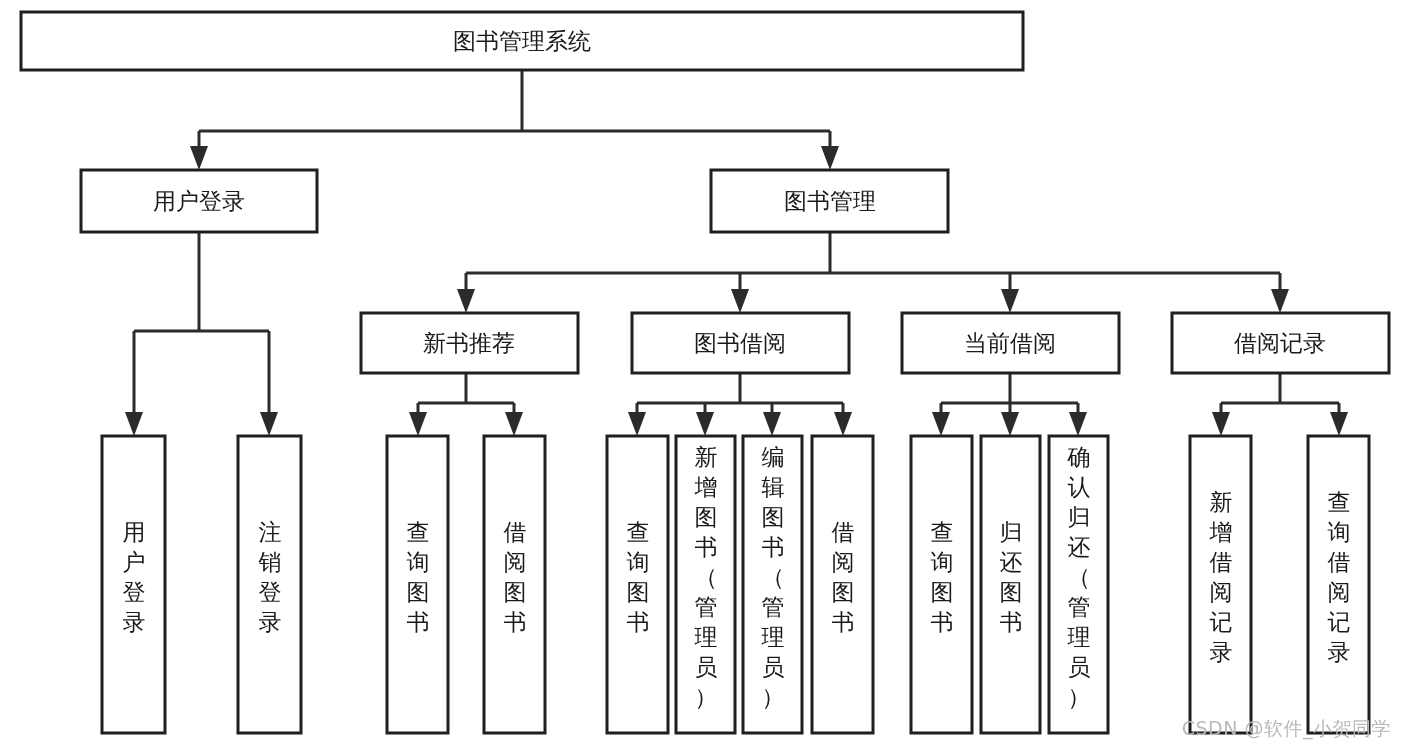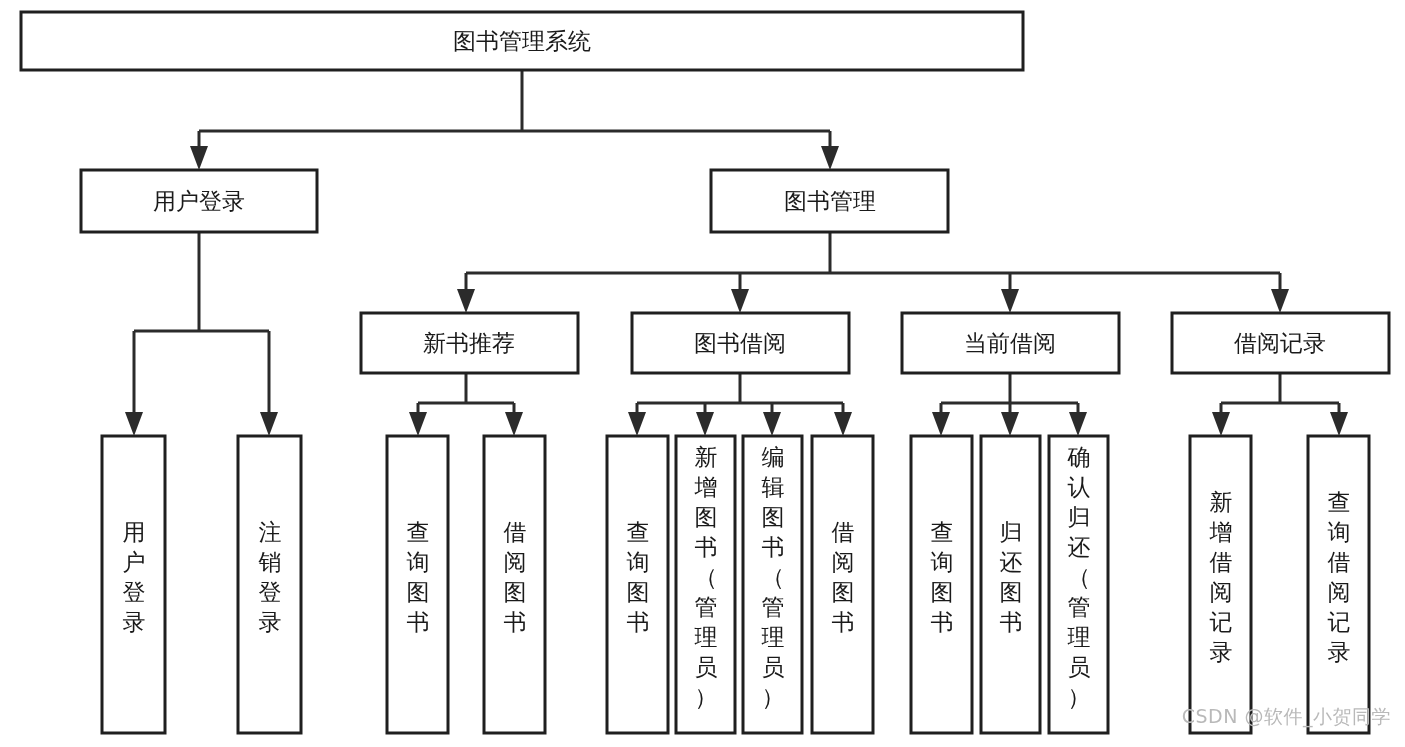--- a/index.html
+++ b/index.html
@@ -49,21 +49,21 @@
   }
   .node-label-v {
     font-family: "DejaVu Sans", "Liberation Sans", sans-serif;
     font-size: 23px;
     fill: #1a1a1a;
     text-anchor: middle;
   }
   .watermark-text {
     position: absolute;
     right: 14px;
-    bottom: 17px;
+    bottom: 5px;
     font-family: "DejaVu Sans", "Liberation Sans", sans-serif;
     font-size: 19px;
     color: #b9b9b9;
     white-space: nowrap;
     letter-spacing: 0.5px;
     pointer-events: none;
   }
 </style>
 </head>
 <body>

